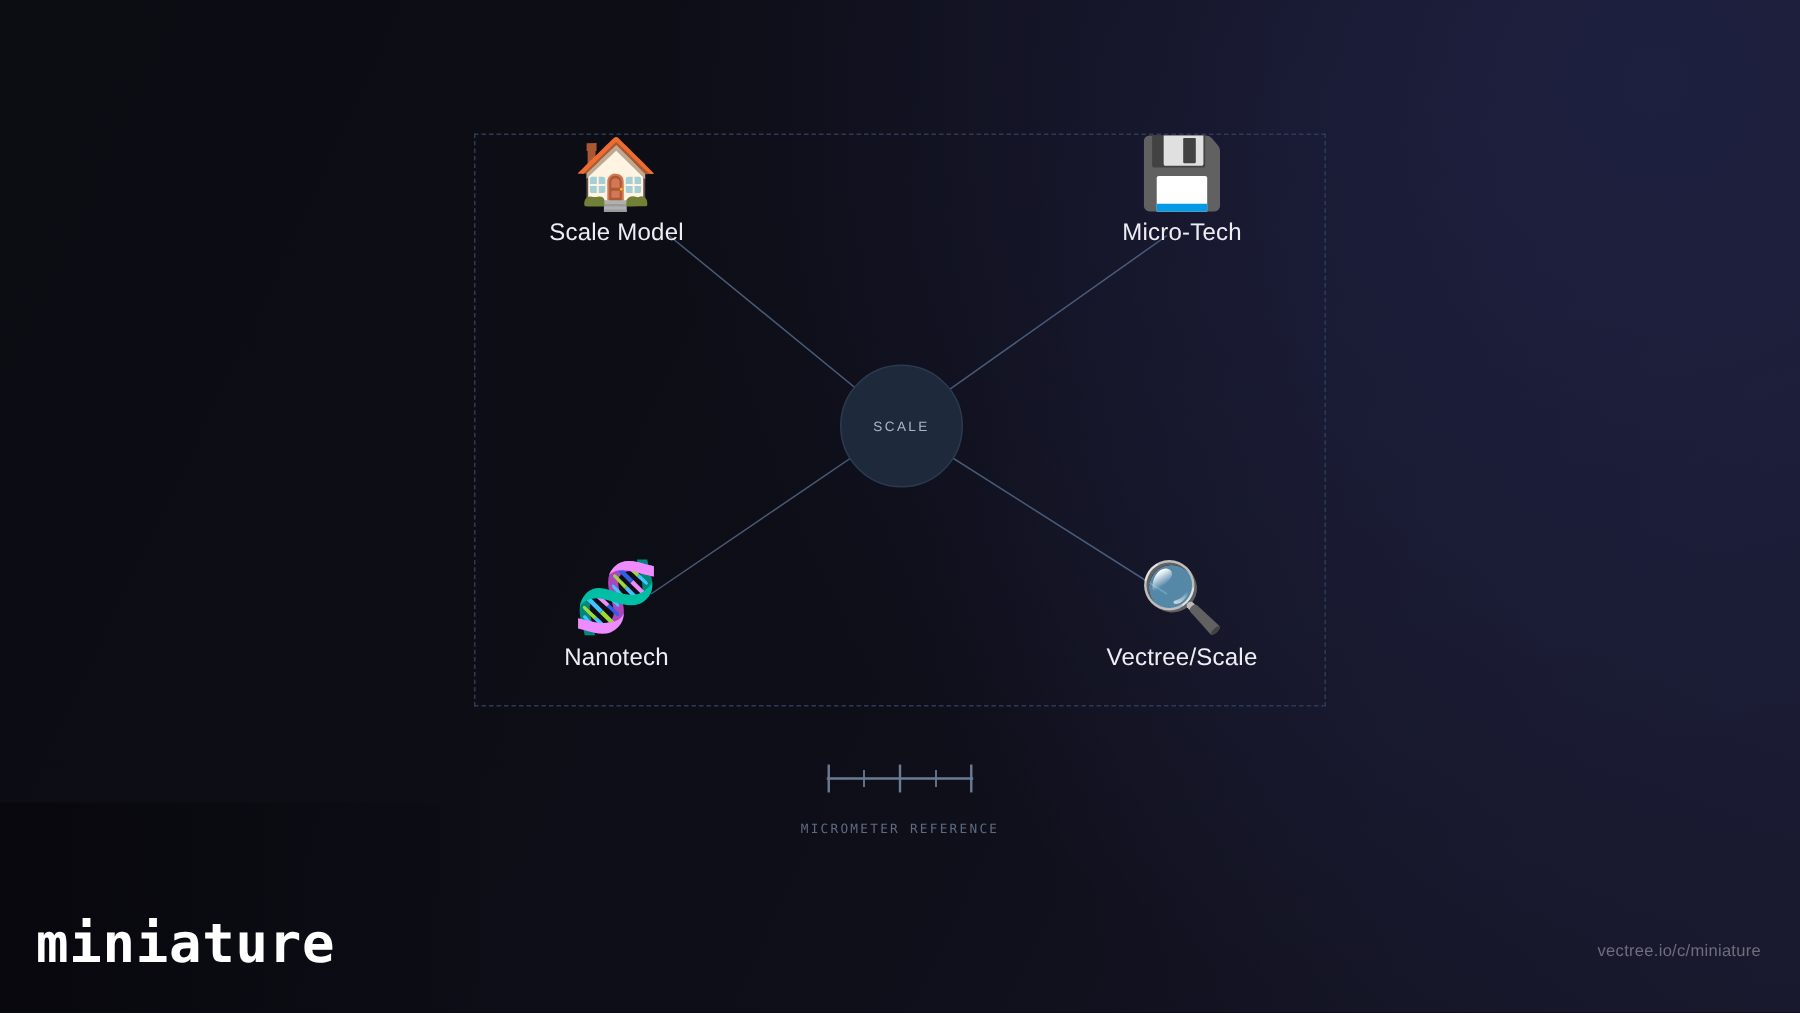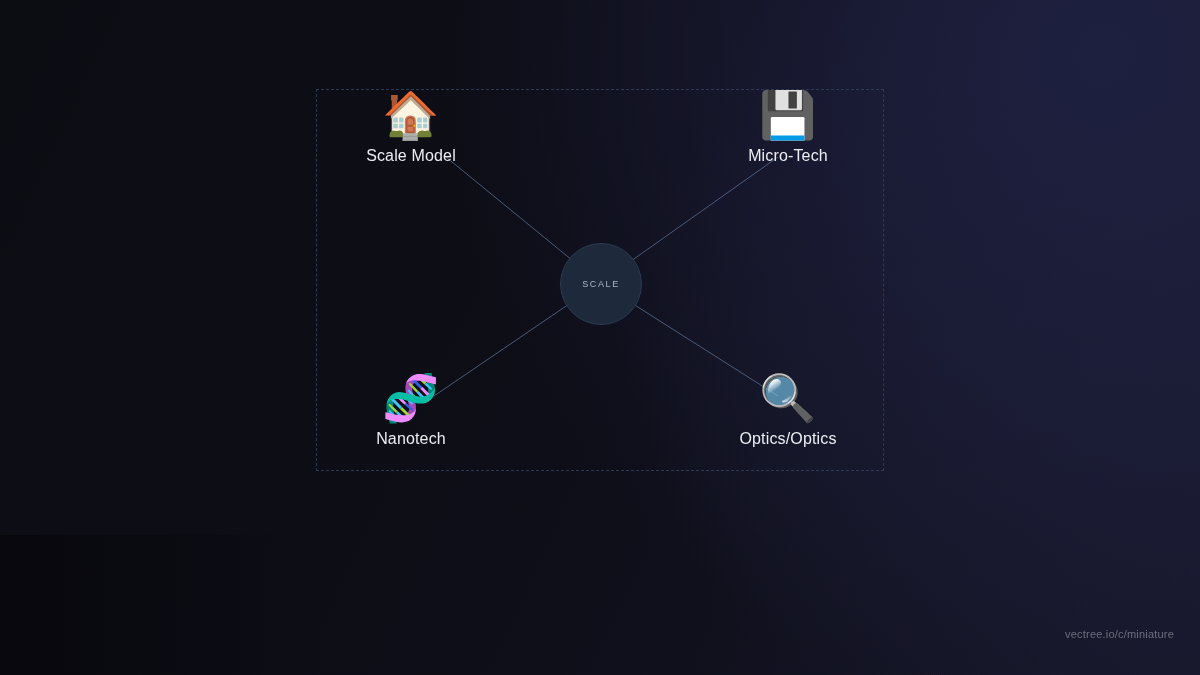--- a/index.html
+++ b/index.html
@@ -197,21 +197,37 @@
     <span class="caption">Micro-Tech</span>
   </div>
 
   <div class="node" id="node-2">
     <span class="glyph">🧬</span>
     <span class="caption">Nanotech</span>
   </div>
 
   <div class="node" id="node-3">
     <span class="glyph">🔍</span>
-    <span class="caption">Optics/Optics</span>
-  </div>
-
-
-
+    <span class="caption">Vectree/Scale</span>
+  </div>
+
+  <div class="ruler">
+    <svg width="200" height="22" viewBox="0 0 200 22">
+      <g stroke="#6b7b93" stroke-width="1.6" stroke-linecap="square">
+        <line x1="52" y1="11" x2="148" y2="11"></line>
+        <line x1="52.5" y1="2.5" x2="52.5" y2="19.5"></line>
+        <line x1="100" y1="2.5" x2="100" y2="19.5"></line>
+        <line x1="147.5" y1="2.5" x2="147.5" y2="19.5"></line>
+      </g>
+      <g stroke="#6b7b93" stroke-width="1.2" stroke-linecap="square">
+        <line x1="76" y1="6" x2="76" y2="16"></line>
+        <line x1="124" y1="6" x2="124" y2="16"></line>
+      </g>
+    </svg>
+    <div class="ruler-label">MICROMETER REFERENCE</div>
+  </div>
+
+
+  <div class="headline">miniature</div>
 
   <div class="permalink">vectree.io/c/miniature</div>
 
 </div>
 
 </body></html>

